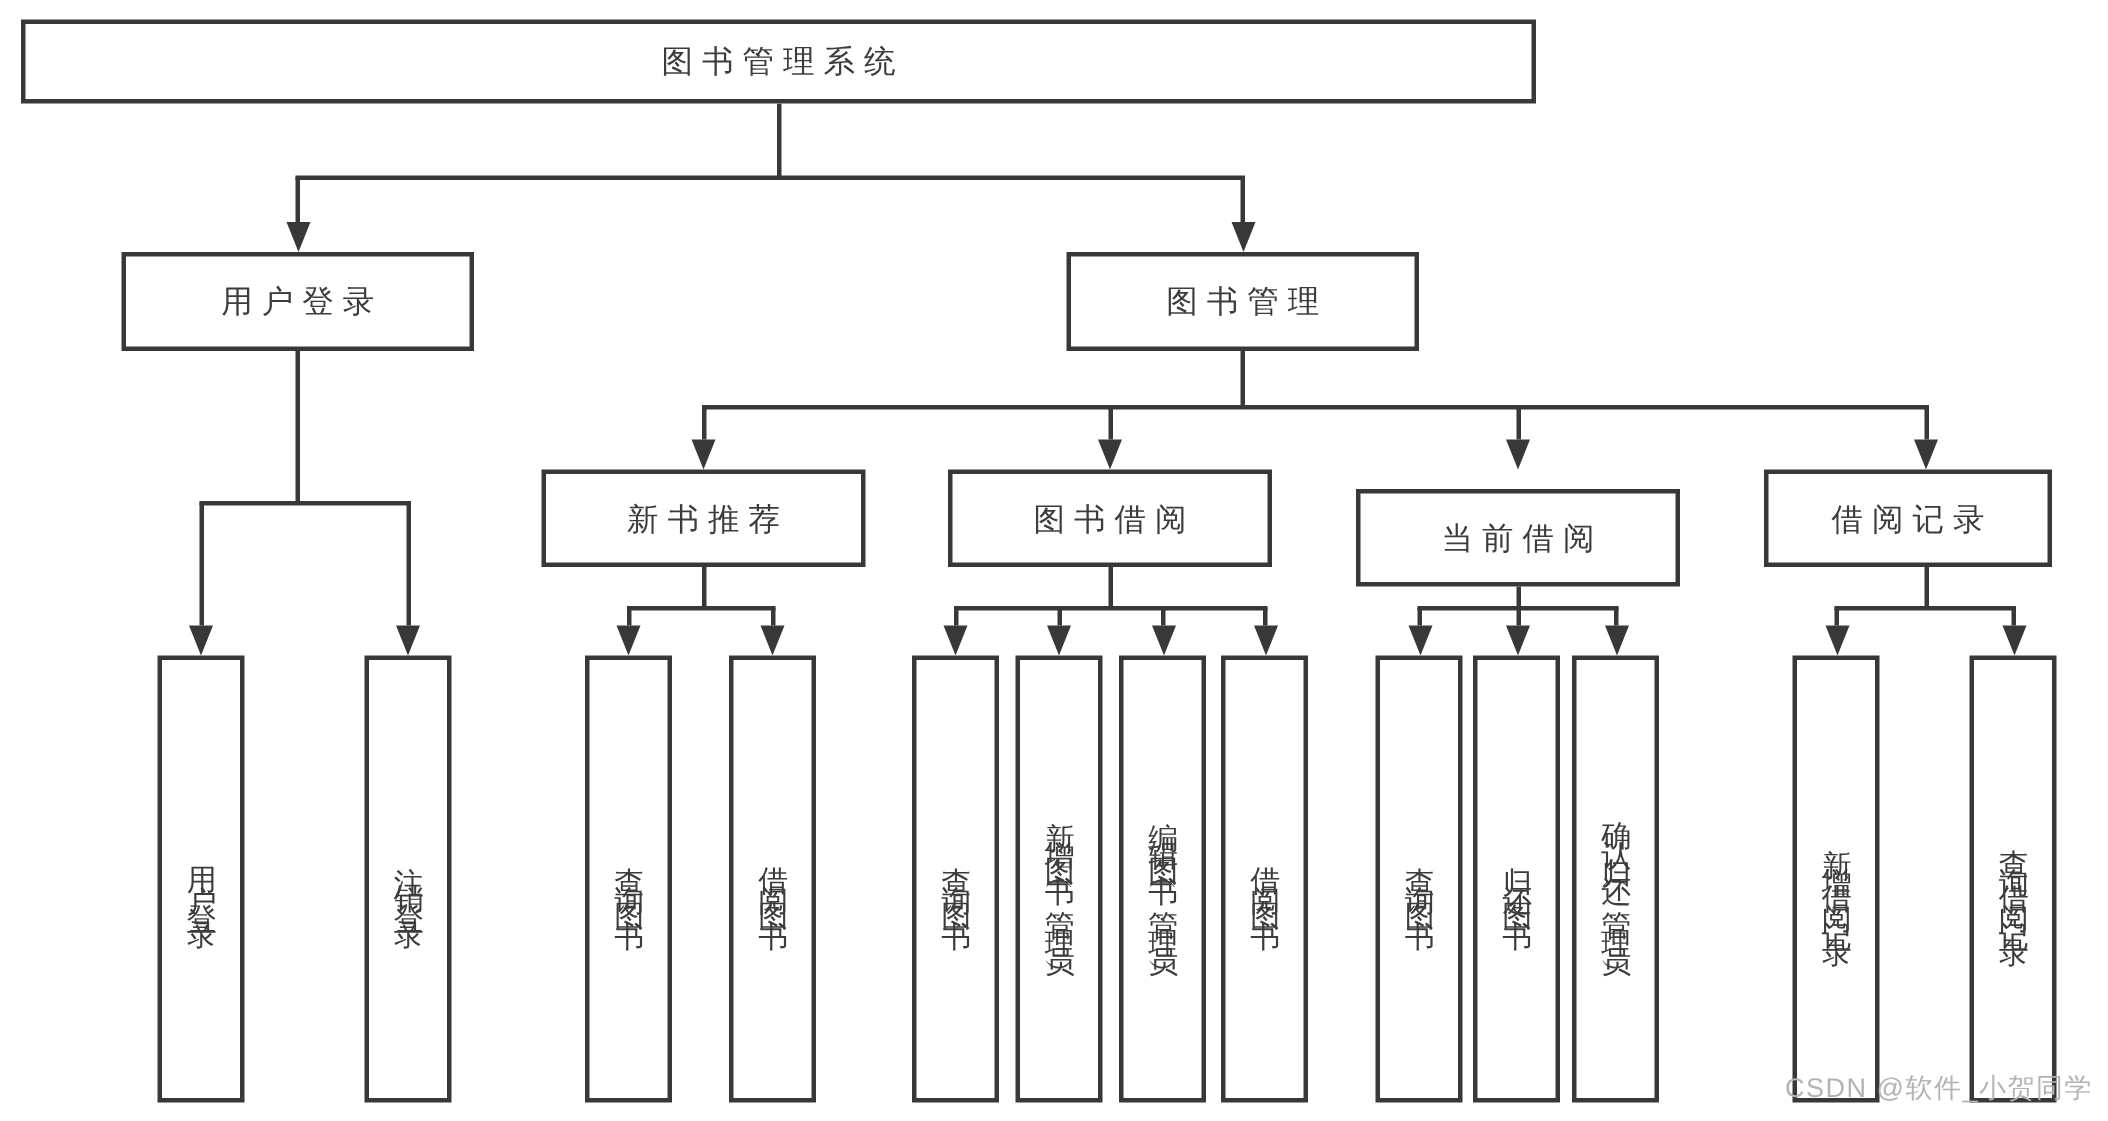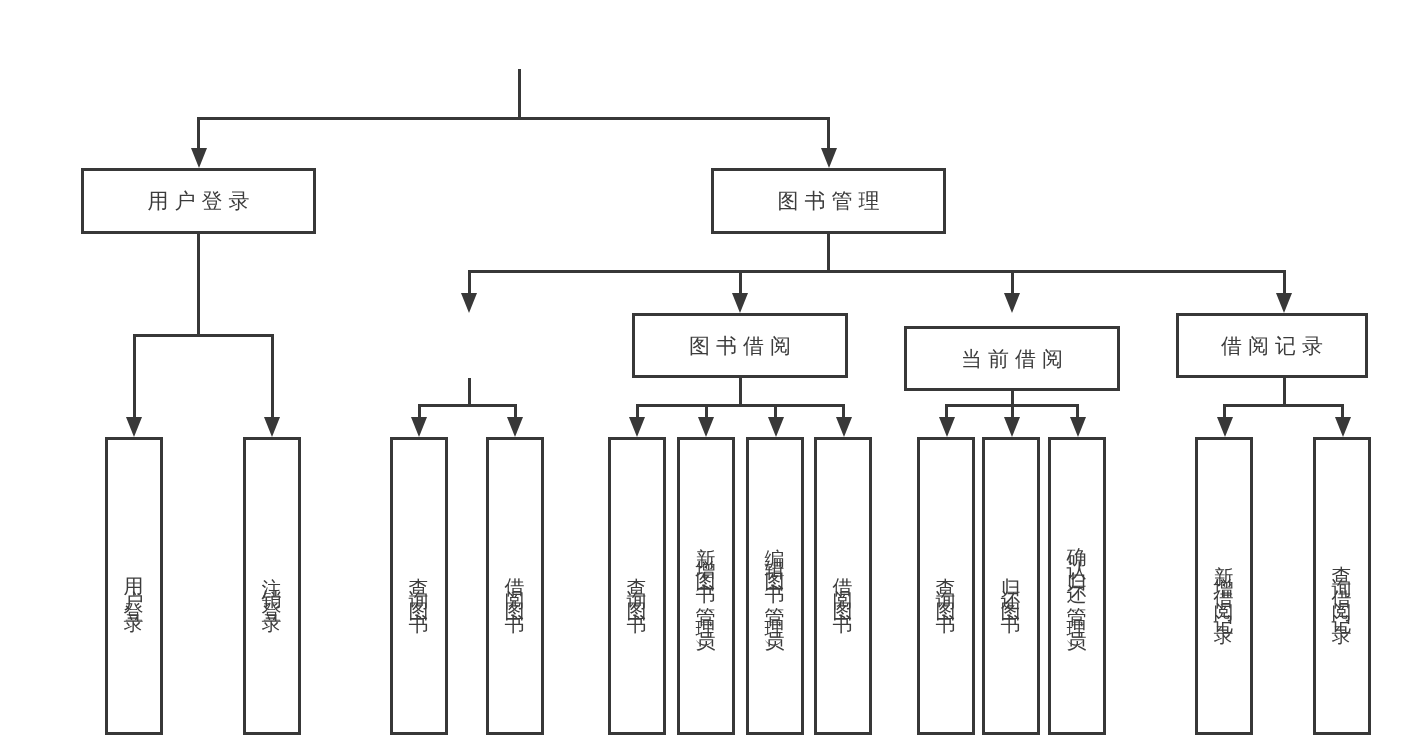--- a/index.html
+++ b/index.html
@@ -46,20 +46,21 @@
     color:#b3b3b3;
     z-index:6;
     white-space:nowrap;
   }
 </style>
 </head>
 <body>
 
 <div class="stage">
 
+  <div class="node h" style="left:14px;top:13px;width:1010px;height:56px">图书管理系统</div>
 
   <div class="vline" style="left:517.5px;top:69px;height:49px"></div>
   <div class="hline" style="left:197px;top:116.5px;width:633px"></div>
   <div class="vline" style="left:197px;top:118px;height:32px"></div>
   <div class="arrow" style="left:190.5px;top:148px"></div>
   <div class="vline" style="left:827px;top:118px;height:32px"></div>
   <div class="arrow" style="left:820.5px;top:148px"></div>
 
   <div class="node h" style="left:81px;top:168px;width:235px;height:66px">用户登录</div>
   <div class="node h" style="left:711px;top:168px;width:235px;height:66px">图书管理</div>
@@ -75,20 +76,21 @@
   <div class="hline" style="left:467.5px;top:269.5px;width:818px"></div>
   <div class="vline" style="left:467.5px;top:271px;height:22px"></div>
   <div class="arrow" style="left:461px;top:293px"></div>
   <div class="vline" style="left:738.5px;top:271px;height:22px"></div>
   <div class="arrow" style="left:732px;top:293px"></div>
   <div class="vline" style="left:1010.5px;top:271px;height:22px"></div>
   <div class="arrow" style="left:1004px;top:293px"></div>
   <div class="vline" style="left:1282.5px;top:271px;height:22px"></div>
   <div class="arrow" style="left:1276px;top:293px"></div>
 
+  <div class="node h" style="left:361px;top:313px;width:216px;height:65px">新书推荐</div>
   <div class="node h" style="left:632px;top:313px;width:216px;height:65px">图书借阅</div>
   <div class="node h" style="left:904px;top:326px;width:216px;height:65px">当前借阅</div>
   <div class="node h" style="left:1176px;top:313px;width:192px;height:65px">借阅记录</div>
 
   <div class="vline" style="left:467.5px;top:378px;height:27px"></div>
   <div class="hline" style="left:417.5px;top:403.5px;width:99px"></div>
   <div class="vline" style="left:417.5px;top:405px;height:12px"></div>
   <div class="arrow" style="left:411px;top:417px"></div>
   <div class="vline" style="left:513.5px;top:405px;height:12px"></div>
   <div class="arrow" style="left:507px;top:417px"></div>
@@ -157,14 +159,15 @@
     <span>确认归还（管理员）</span>
     </div>
 
   <div class="node v" style="left:1195px;top:437px;width:58px;height:298px">
     <span>新增借阅记录</span>
     </div>
   <div class="node v" style="left:1313px;top:437px;width:58px;height:298px">
     <span>查询借阅记录</span>
     </div>
 
+  <div class="watermark">CSDN @软件_小贺同学</div>
 
 </div>
 
 </body></html>

